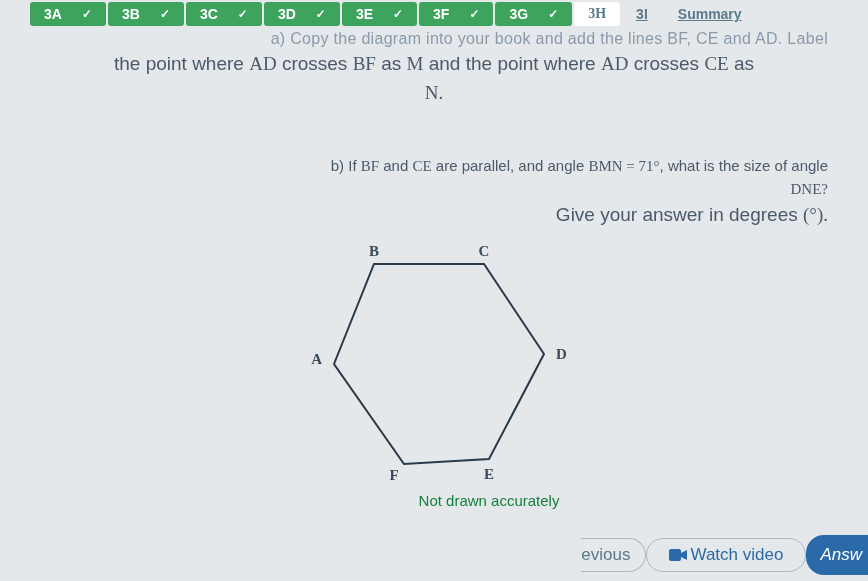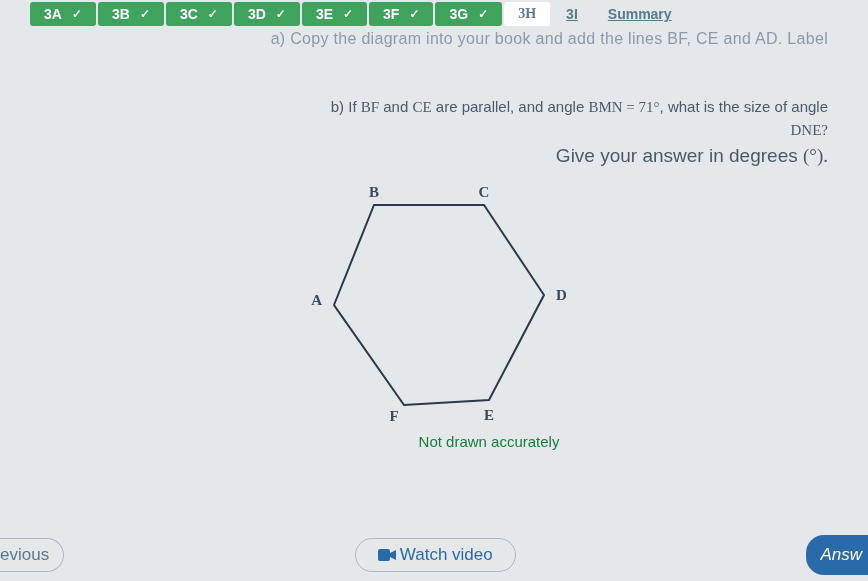--- a/index.html
+++ b/index.html
@@ -17,21 +17,21 @@
       padding-left: 30px;
       padding-top: 2px;
     }
     .tab {
       padding: 4px 14px;
       font-size: 14px;
       font-weight: bold;
       border-radius: 3px;
       display: flex;
       align-items: center;
-      gap: 10px;
+      gap: 20px;
       cursor: pointer;
     }
     .tab.done {
       background: #3da35d;
       color: white;
     }
     .tab.current {
       background: #ffffff;
       color: #5a7a8a;
       font-family: Liberation Serif, serif;
@@ -86,21 +86,21 @@
       color: #15803d;
       margin-top: -6px;
       margin-left: 110px;
     }
     .bottom-bar {
       position: absolute;
       bottom: 0;
       left: 0;
       right: 0;
       display: flex;
-      justify-content: space-between;
+      justify-content: flex-end;
       align-items: center;
       padding: 6px 0;
     }
     .btn-prev {
       color: #5a7a8a;
       font-size: 17px;
       padding: 6px 14px 6px 0;
       border: 1.5px solid #a8b8c8;
       border-radius: 18px;
       border-left: none;
@@ -176,20 +176,24 @@
   <div class="tab pending">
       <span>3I</span>
     </div>
   <div class="tab pending">
       <span>Summary</span>
     </div>
 </div>
 
 <div class="content">
   <div class="line-a-partial">a) Copy the diagram into your book and add the lines BF, CE and AD. Label</div>
+  <div class="line-a-main">
+    <span>the point where </span><span class="serif">AD</span><span> crosses </span><span class="serif">BF</span><span> as </span><span class="serif">M</span><span> and the point where </span><span class="serif">AD</span><span> crosses </span><span class="serif">CE</span><span> as</span><br>
+    <span class="serif">N.</span>
+  </div>
   <div class="line-b">
     <span>b) If </span><span class="serif">BF</span><span> and </span><span class="serif">CE</span><span> are parallel, and angle </span><span class="serif">BMN</span><span class="serif"> = 71°</span><span>, what is the size of angle</span><br>
     <span class="serif">DNE?</span>
   </div>
   <div class="hint">
     <span>Give your answer in degrees </span><span class="serif">(°).</span>
   </div>
 
   <div class="diagram-wrap">
     <svg class="diagram-svg" width="320" height="260" viewBox="0 0 320 260">

